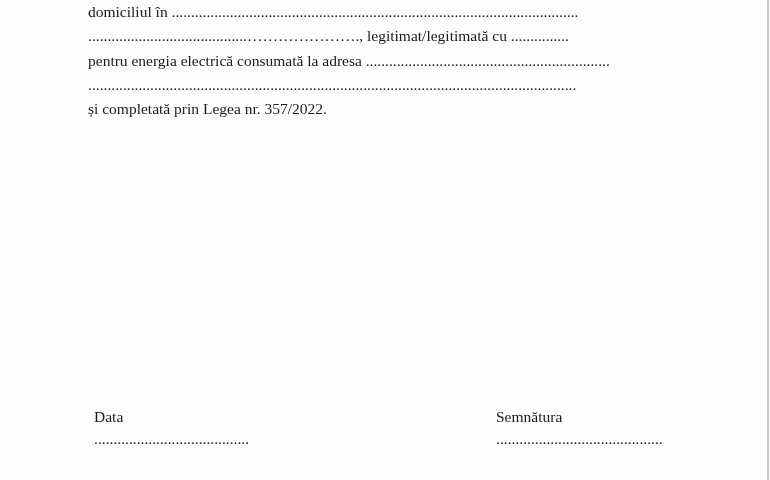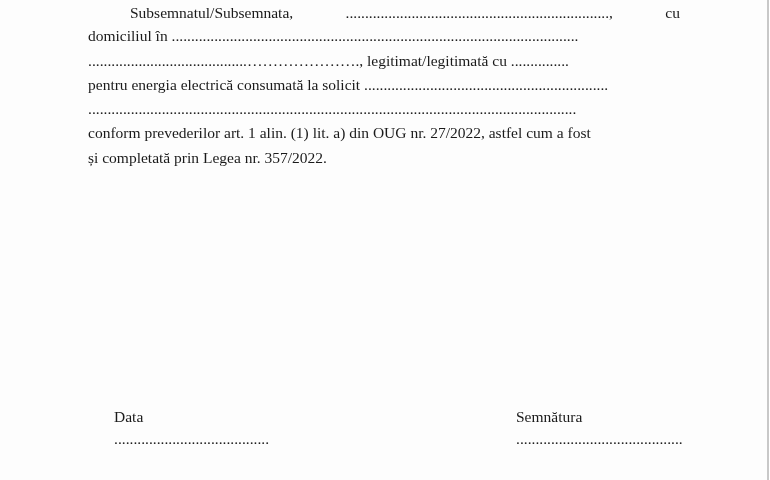--- a/index.html
+++ b/index.html
@@ -55,65 +55,56 @@
     .line-top {
       margin-top: 0px;
       position: relative;
       top: 1px;
     }
     .sig-block {
       position: absolute;
       top: 406px;
       font-size: 15.5px;
       line-height: 22px;
-      margin-left: 20px;
     }
     .sig-data { left: 94px; }
     .sig-semn { left: 496px; }
     .sig-dots {
       display: block;
       letter-spacing: 0px;
       font-size: 15.5px;
     }
   </style>
 </head>
 <body>
 
 <div class="page">
 
   <div class="body-text">
 
-    <div class="line justify indent line-top">
-      <span>Subsemnatul/Subsemnata,</span>
-      <span>....................................................................,</span>
-      <span>cu</span>
-    </div>
 
     <div class="line">
       <span>domiciliul în .........................................................................................................</span>
     </div>
 
     <div class="line">
       <span>.........................................…………………., legitimat/legitimată cu ...............</span>
     </div>
 
 
 
 
     <div class="line">
-      <span>pentru energia electrică consumată la solicit ...............................................................</span>
+      <span>pentru energia electrică consumată la adresa ...............................................................</span>
     </div>
 
     <div class="line">
       <span>..............................................................................................................................</span>
     </div>
 
-    <div class="line">
-      <span>conform prevederilor art. 1 alin. (1) lit. a) din OUG nr. 27/2022, astfel cum a fost</span>
-    </div>
 
 
     <div class="line">
       <span>și completată prin Legea nr. 357/2022.</span>
     </div>
 
   </div>
 
   <div class="sig-block sig-data">
     <span class="sig-dots">Data</span>

